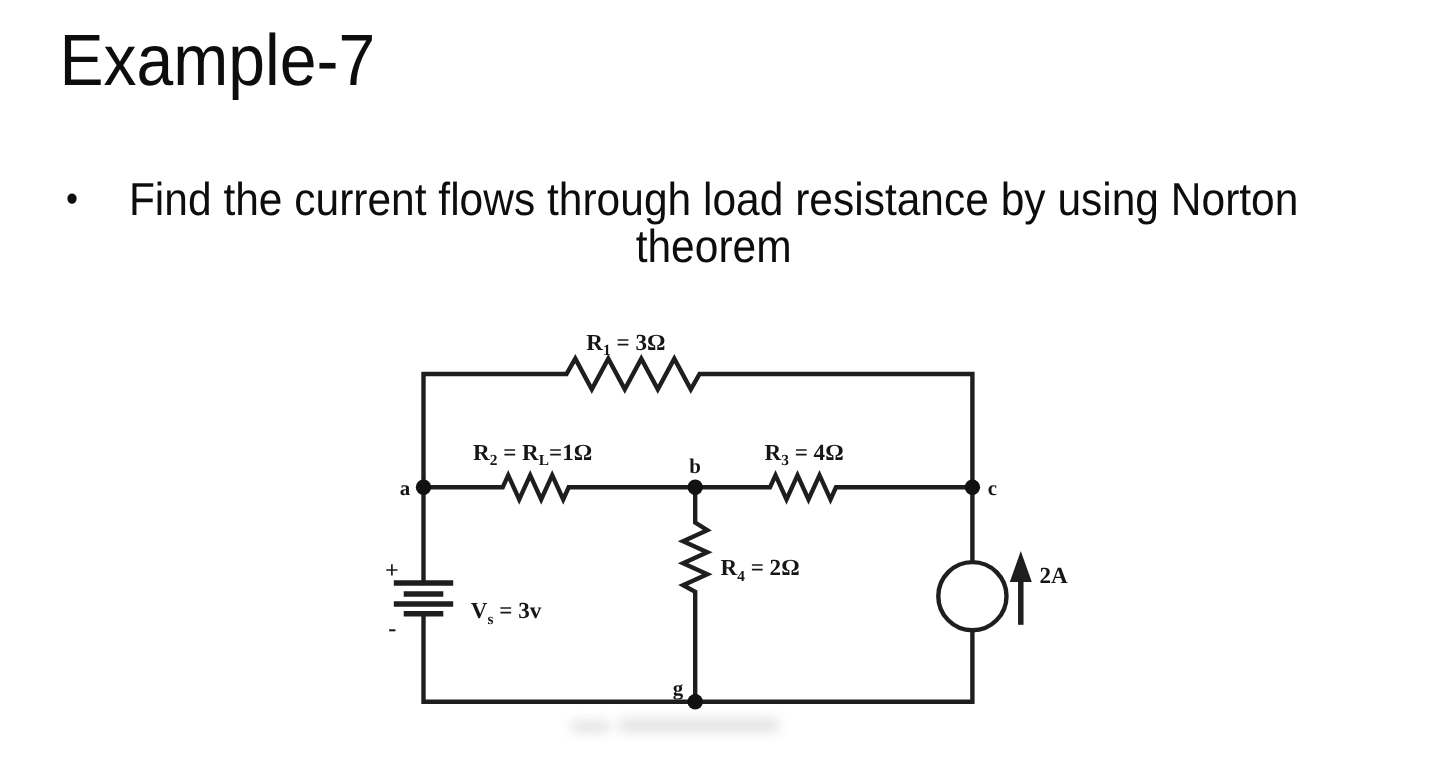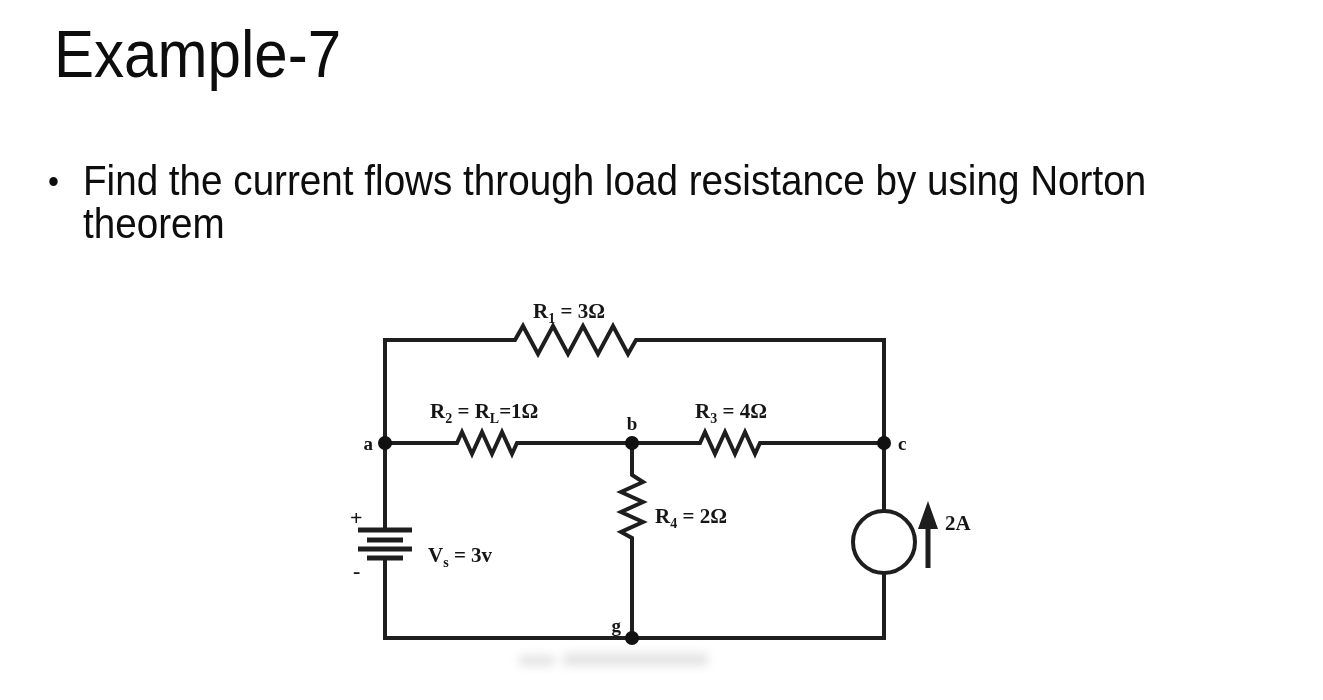--- a/index.html
+++ b/index.html
@@ -4,20 +4,21 @@
 <style>
   html, body { margin: 0; padding: 0; background: #ffffff; }
   .slide {
     position: relative;
     width: 1323px;
     height: 700px;
     background: #ffffff;
     overflow: hidden;
     font-family: "Liberation Sans", sans-serif;
     color: #111111;
+    text-align: center;
   }
   .title {
     position: absolute;
     left: 54px;
     top: 21px;
     font-size: 66px;
     line-height: 1;
     color: #0d0d0d;
     transform: scaleX(0.91);
     transform-origin: left top;

